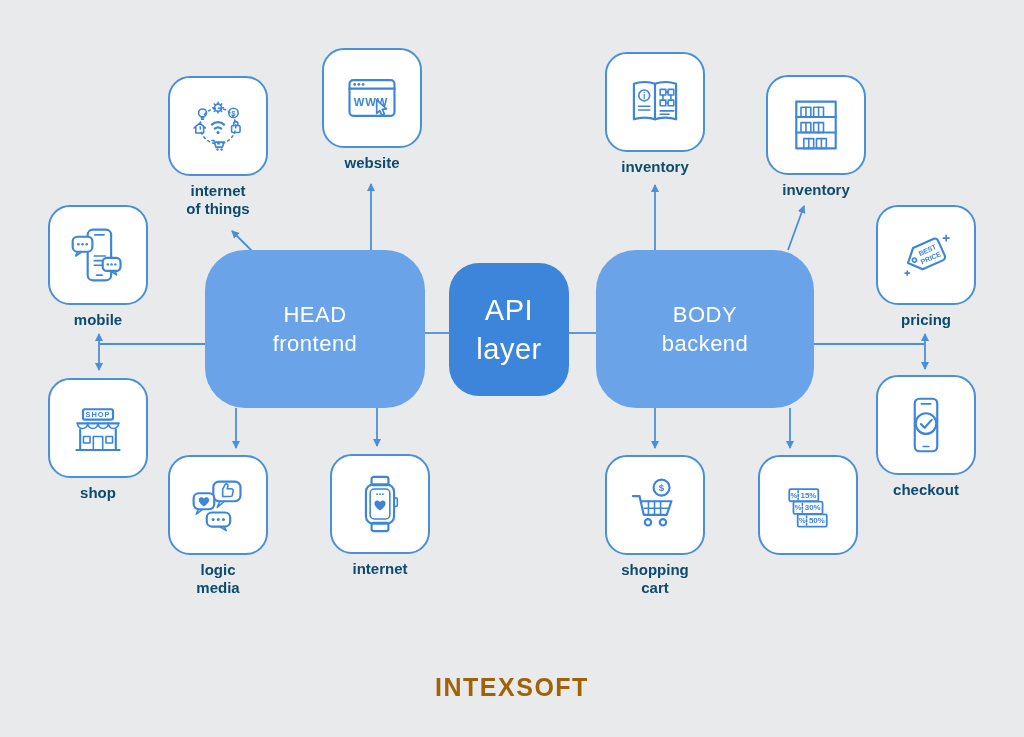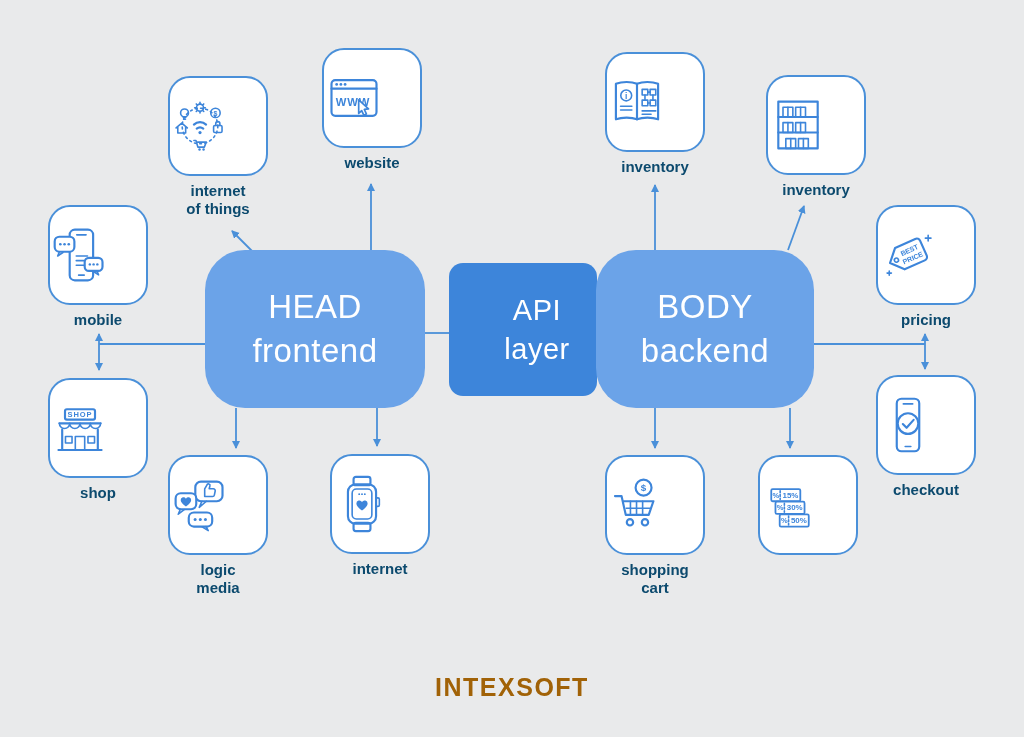--- a/index.html
+++ b/index.html
@@ -3,29 +3,29 @@
 <meta charset="utf-8">
 <style>
   html,body{margin:0;padding:0;background:#e9eaeb;}
   .canvas{position:relative;width:1024px;height:737px;background:#e9eaeb;
           font-family:"Liberation Sans",sans-serif;overflow:hidden;}
   .lines{position:absolute;left:0;top:0;pointer-events:none;}
 
   .node{position:absolute;width:100px;height:100px;}
   .tile{position:absolute;left:0;top:0;width:100px;height:100px;background:#fff;
         border:2.5px solid #4a90d9;border-radius:22px;display:flex;align-items:center;
-        justify-content:flex-start;box-sizing:border-box;}
+        justify-content:center;box-sizing:border-box;}
   .node-label{position:absolute;top:106px;left:50%;transform:translateX(-50%);
         width:176px;text-align:center;font-size:15px;line-height:1.22;font-weight:600;
         color:#0c4a6e;white-space:pre-line;}
 
   .bigbox{position:absolute;display:flex;align-items:center;justify-content:center;color:#fff;}
   .bigbox .t{white-space:pre-line;text-align:center;line-height:1.32;font-weight:500;letter-spacing:.5px;}
-  .boxhead,.boxbody{background:#6ba3e8;border-radius:40px;font-size:33px;}
-  .boxapi{background:#3d85da;border-radius:14px;font-size:29px;padding-left:28px;}
+  .boxhead,.boxbody{background:#6ba3e8;border-radius:40px;font-size:22px;}
+  .boxapi{background:#3d85da;border-radius:30px;font-size:29px;}
 
   .logo{position:absolute;left:0;right:0;top:673px;text-align:center;font-size:25px;
         font-weight:bold;letter-spacing:1.5px;color:#a16207;}
 
   .ic{stroke:#3d85da;fill:none;stroke-width:2.3;stroke-linecap:round;stroke-linejoin:round;}
   .ic text{fill:#3d85da;stroke:none;font-family:"Liberation Sans",sans-serif;font-weight:bold;}
   .ic .fl{fill:#3d85da;stroke:none;}
   .ic .wh{fill:#ffffff;}
   .ic .thin{stroke-width:1.7;}
 </style>

